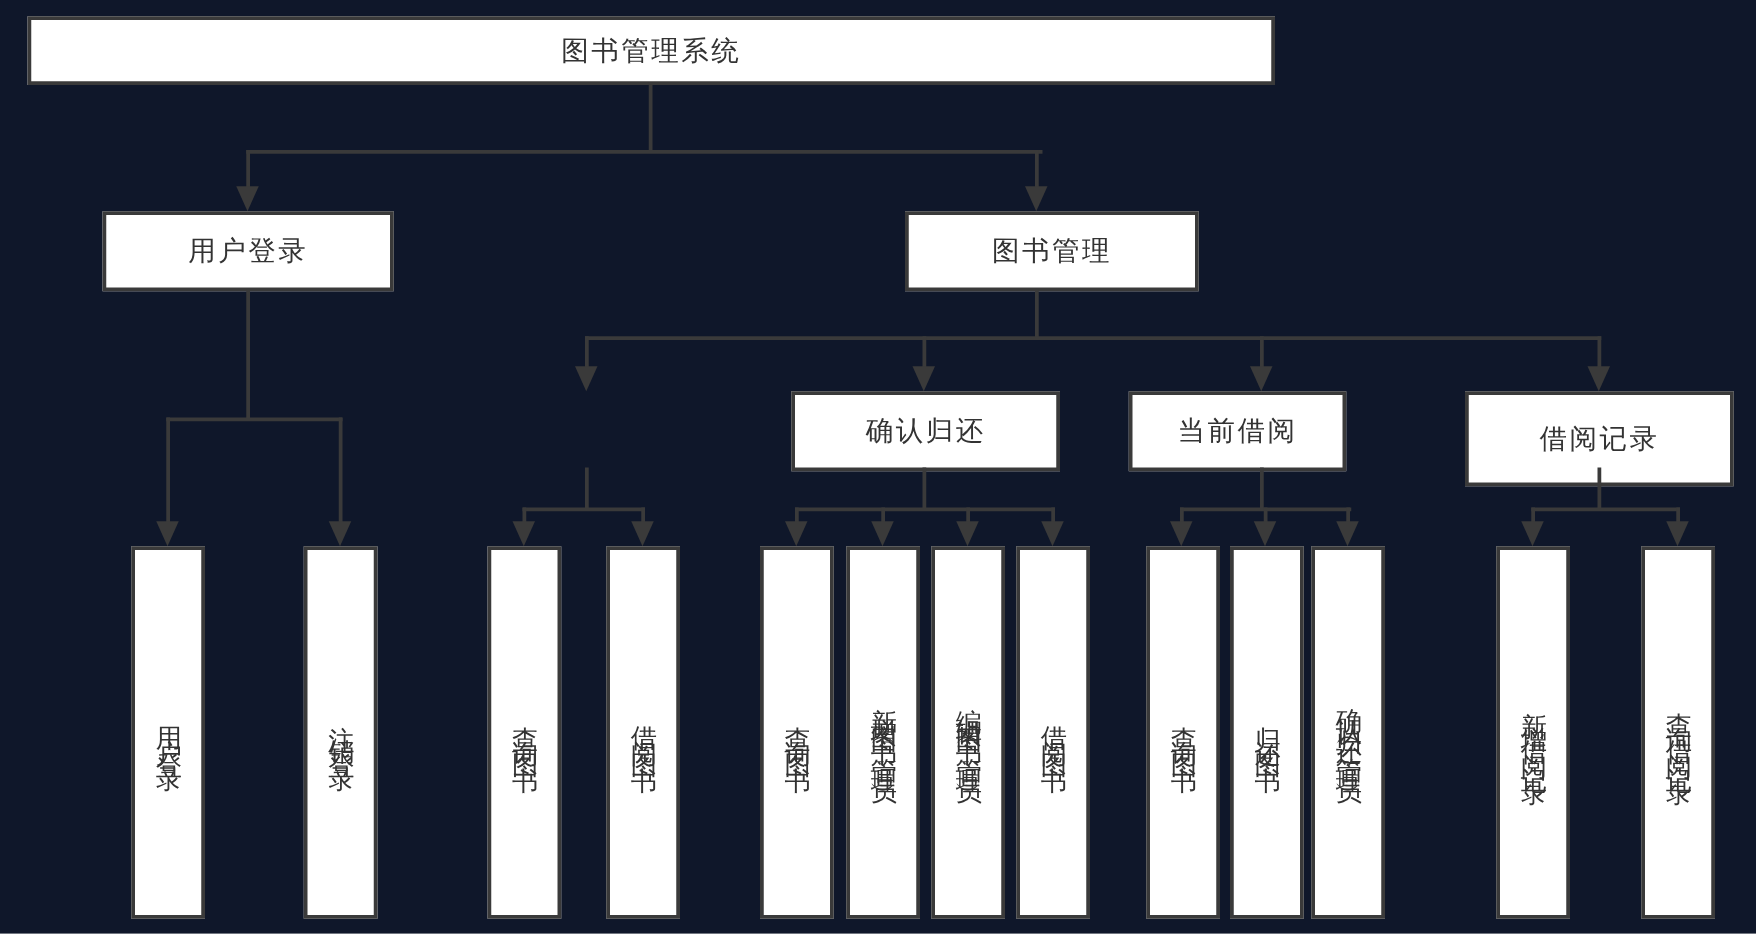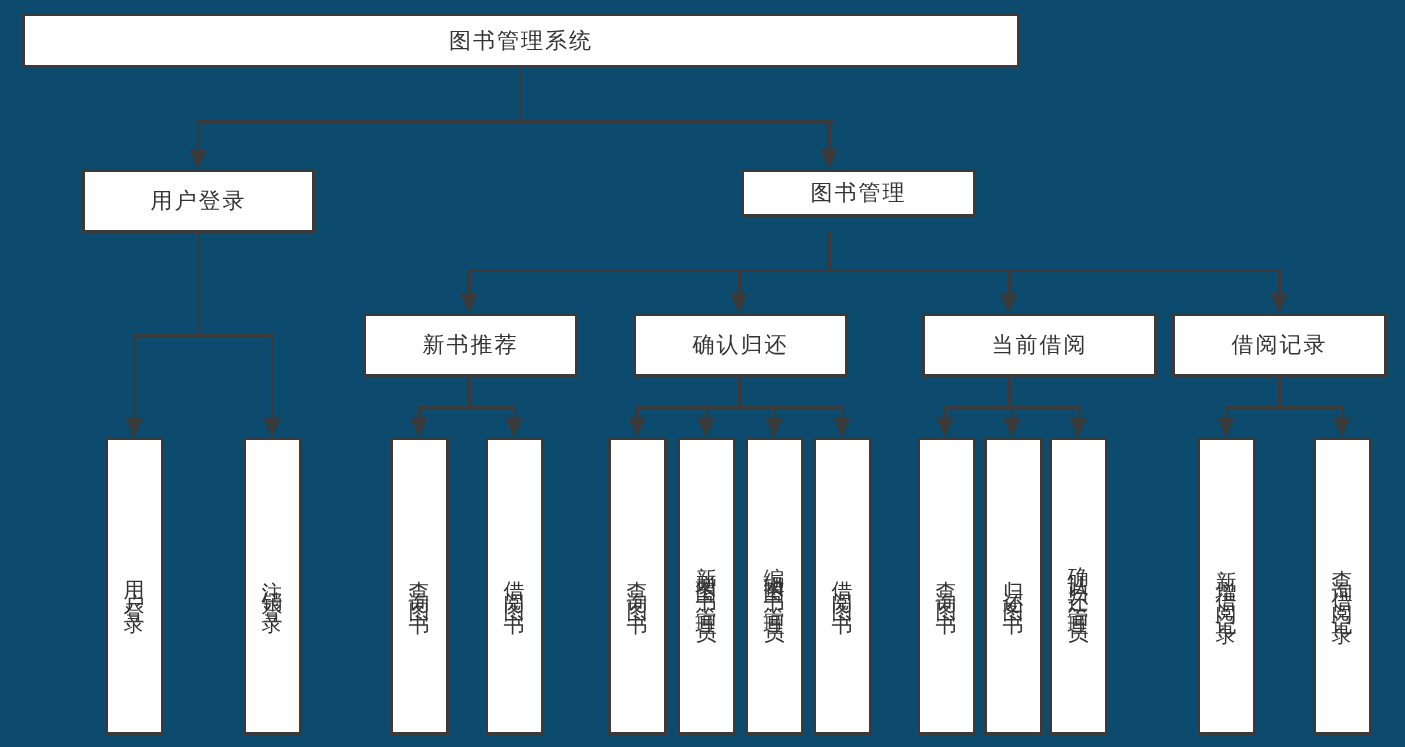--- a/index.html
+++ b/index.html
@@ -1,20 +1,20 @@
 <!DOCTYPE html>
 <html style="--line: #3a3a3a; --text: #333333; --boxbg: #ffffff; --wm: #b5b5b5;"><head>
 <meta charset="utf-8">
 <style>
   html, body { margin: 0; padding: 0; background: #ffffff; }
   .canvas {
     position: relative;
     width: 1405px;
     height: 747px;
-    background: #0c4a6e;
+    background: #0f172a;
     font-family: "Liberation Sans", "DejaVu Sans", sans-serif;
     color: var(--text, #333333);
     overflow: hidden;
   }
   .box {
     position: absolute;
     background: var(--boxbg, #ffffff);
     border: 3px solid var(--line, #3a3a3a);
     box-sizing: border-box;
     display: flex;
@@ -64,44 +64,43 @@
   <div class="box h-box" style="left:22px;top:13px;width:998px;height:55px">图书管理系统</div>
 
   <div class="line v" style="left:519px;top:66px;height:56px"></div>
   <div class="line h" style="left:197px;top:120px;width:637px"></div>
   <div class="line v" style="left:197px;top:120px;height:32px"></div>
   <div class="arrow" style="left:189px;top:149px"></div>
   <div class="line v" style="left:828px;top:120px;height:32px"></div>
   <div class="arrow" style="left:820px;top:149px"></div>
 
   <div class="box h-box" style="left:82px;top:169px;width:233px;height:64px">用户登录</div>
-  <div class="box h-box" style="left:741px;top:169px;width:235px;height:48px">图书管理</div>
+  <div class="box h-box" style="left:724px;top:169px;width:235px;height:64px">图书管理</div>
 
   <div class="line v" style="left:197px;top:231px;height:105px"></div>
   <div class="line h" style="left:133px;top:334px;width:141px"></div>
   <div class="line v" style="left:133px;top:334px;height:86px"></div>
   <div class="arrow" style="left:125px;top:417px"></div>
   <div class="line v" style="left:271px;top:334px;height:86px"></div>
   <div class="arrow" style="left:263px;top:417px"></div>
 
   <div class="line v" style="left:828px;top:231px;height:41px"></div>
   <div class="line h" style="left:468px;top:269px;width:813px"></div>
   <div class="line v" style="left:468px;top:269px;height:27px"></div>
   <div class="arrow" style="left:460px;top:293px"></div>
   <div class="line v" style="left:738px;top:269px;height:27px"></div>
   <div class="arrow" style="left:730px;top:293px"></div>
   <div class="line v" style="left:1008px;top:269px;height:27px"></div>
   <div class="arrow" style="left:1000px;top:293px"></div>
   <div class="line v" style="left:1278px;top:269px;height:27px"></div>
   <div class="arrow" style="left:1270px;top:293px"></div>
 
-  <div class="box h-box" style="left:363px;top:313px;width:215px;height:64px">新书推荐</div>
   <div class="box h-box" style="left:633px;top:313px;width:215px;height:64px">确认归还</div>
-  <div class="box h-box" style="left:922px;top:313px;width:235px;height:64px">当前借阅</div>
-  <div class="box h-box" style="left:1172px;top:313px;width:215px;height:64px">借阅记录</div>
+  <div class="box h-box" style="left:903px;top:313px;width:174px;height:64px">当前借阅</div>
+  <div class="box h-box" style="left:1172px;top:313px;width:215px;height:76px">借阅记录</div>
 
   <div class="line v" style="left:468px;top:374px;height:34px"></div>
   <div class="line h" style="left:418px;top:406px;width:98px"></div>
   <div class="line v" style="left:418px;top:406px;height:14px"></div>
   <div class="arrow" style="left:410px;top:417px"></div>
   <div class="line v" style="left:513px;top:406px;height:14px"></div>
   <div class="arrow" style="left:505px;top:417px"></div>
 
   <div class="line v" style="left:738px;top:374px;height:34px"></div>
   <div class="line h" style="left:636px;top:406px;width:208px"></div>

